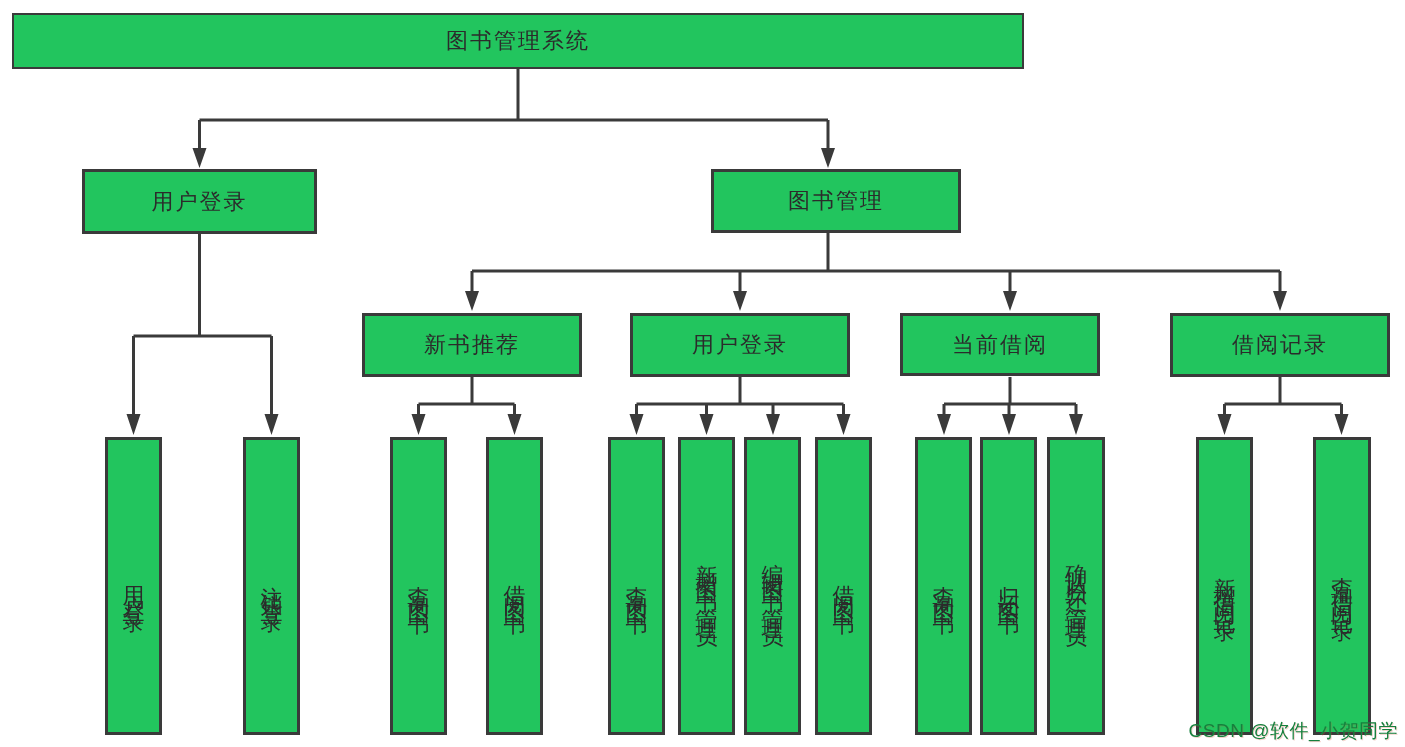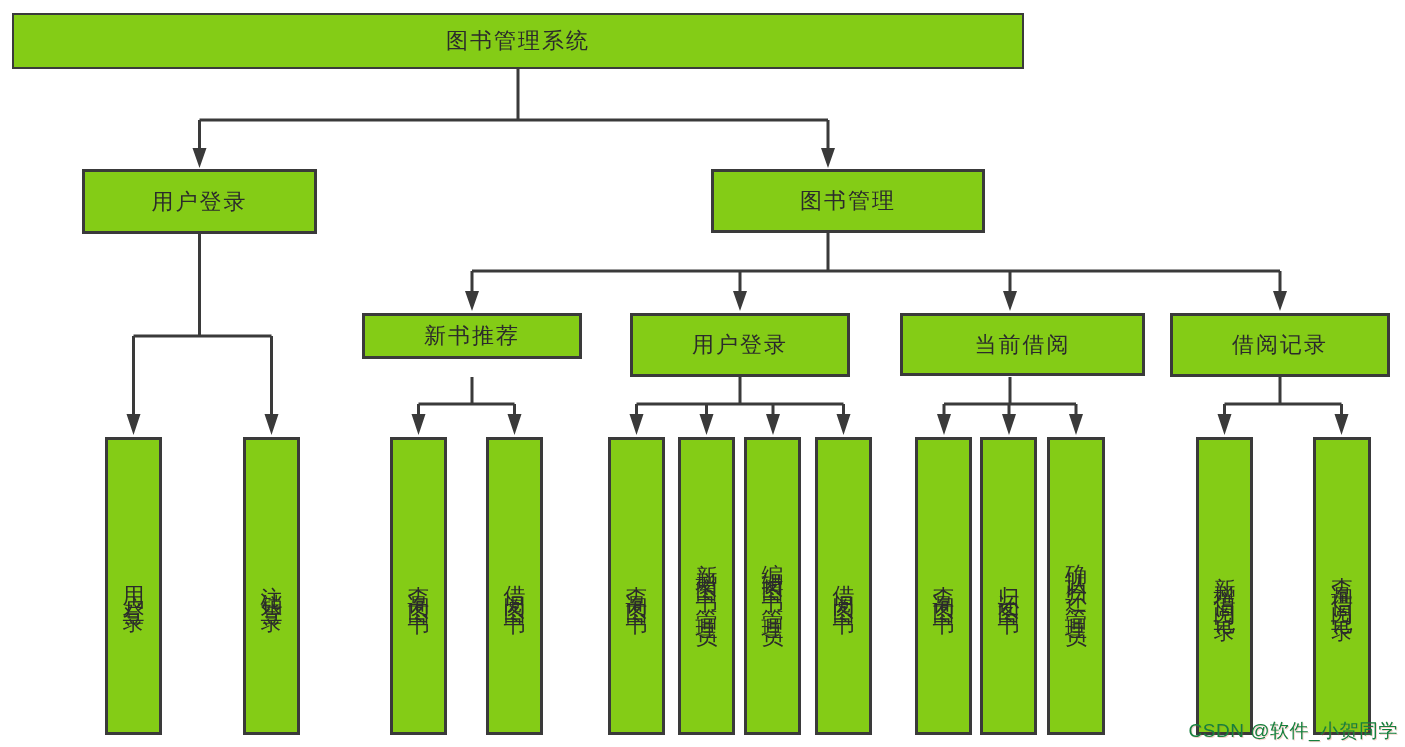--- a/index.html
+++ b/index.html
@@ -8,21 +8,21 @@
     width: 1405px;
     height: 747px;
     background: #ffffff;
     font-family: "Liberation Sans", sans-serif;
     overflow: hidden;
   }
   svg.wires { position: absolute; left: 0; top: 0; z-index: 1; }
   .box {
     position: absolute;
     box-sizing: border-box;
-    background: #84cc16;
+    background: #22c55e;
     border: 3px solid #3a3a3a;
     display: flex;
     align-items: center;
     justify-content: center;
     color: #2b2b2b;
     z-index: 2;
   }
   .hbox { font-size: 22px; letter-spacing: 2px; }
   .root-box { border-width: 2px; }
   .vbox span {
@@ -87,31 +87,31 @@
              M1334.5 414 L1348.5 414 L1341.5 435 Z"></path>
   </svg>
 
   <div class="box hbox root-box" style="left:12px; top:13px; width:1012px; height:56px;">
     <span>图书管理系统</span>
   </div>
 
   <div class="box hbox" style="left:82px; top:169px; width:235px; height:65px;">
     <span>用户登录</span>
   </div>
-  <div class="box hbox" style="left:711px; top:169px; width:274px; height:64px;">
+  <div class="box hbox" style="left:711px; top:169px; width:250px; height:64px;">
     <span>图书管理</span>
   </div>
 
-  <div class="box hbox" style="left:362px; top:313px; width:220px; height:46px;">
+  <div class="box hbox" style="left:362px; top:313px; width:220px; height:64px;">
     <span>新书推荐</span>
   </div>
   <div class="box hbox" style="left:630px; top:313px; width:220px; height:64px;">
     <span>用户登录</span>
   </div>
-  <div class="box hbox" style="left:900px; top:313px; width:245px; height:63px;">
+  <div class="box hbox" style="left:900px; top:313px; width:200px; height:63px;">
     <span>当前借阅</span>
   </div>
   <div class="box hbox" style="left:1170px; top:313px; width:220px; height:64px;">
     <span>借阅记录</span>
   </div>
 
   <div class="box vbox" style="left:105px; top:437px; width:57px; height:298px;">
     <span>用户登录</span>
   </div>
   <div class="box vbox" style="left:243px; top:437px; width:57px; height:298px;">

